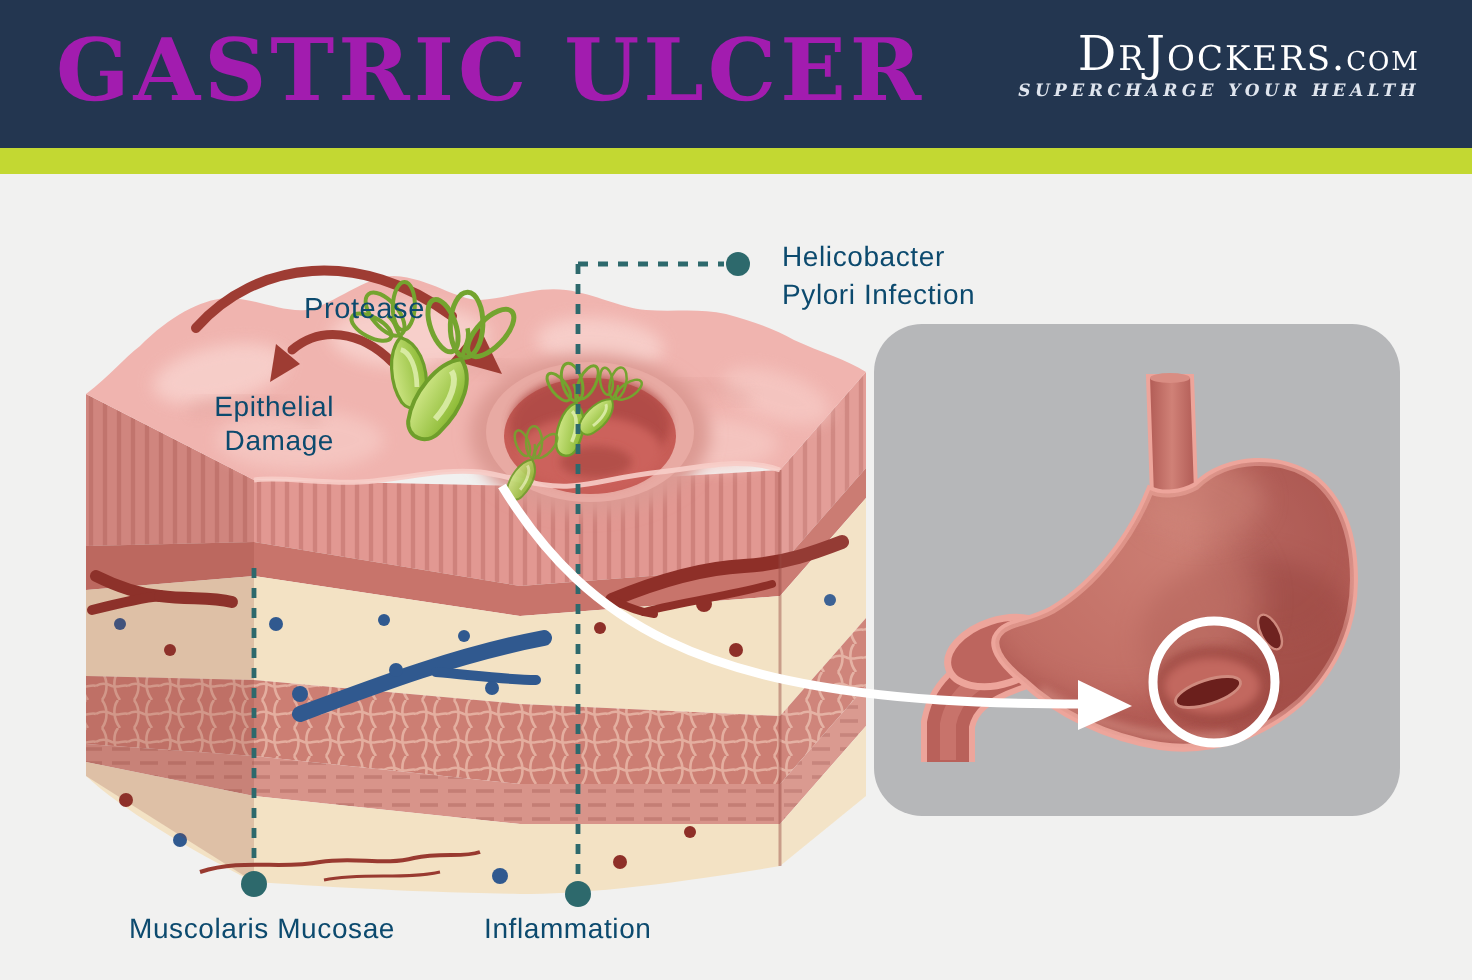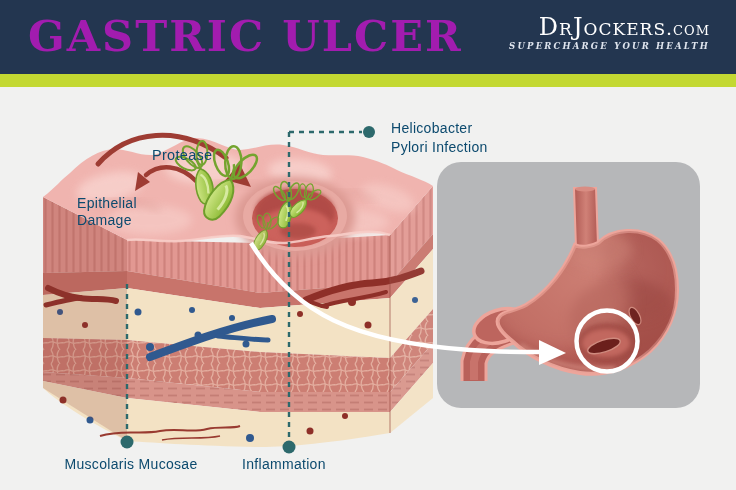--- a/index.html
+++ b/index.html
@@ -20,21 +20,21 @@
   .logo-tag{font-variant:small-caps;font-style:italic;font-size:8.5px;
             letter-spacing:2.2px;color:#dfe5ee;margin-top:3px;font-weight:bold;}
 
   
   .artwork{position:absolute;left:0;top:0;z-index:1;}
 
   
   .lbl{position:absolute;color:#0c4a6e;font-size:14px;letter-spacing:.3px;
        white-space:pre-line;z-index:3;line-height:17px;}
   #lbl-protease{left:132px;top:147px;font-size:14.5px;margin-left:20px;}
-  #lbl-epithelial{left:77px;top:195px;width:90px;text-align:left;}
+  #lbl-epithelial{left:77px;top:195px;width:90px;text-align:right;}
   #lbl-helicobacter{left:391px;top:119px;line-height:18.5px;}
   #lbl-muscolaris{left:54px;top:456px;width:154px;text-align:center;}
   #lbl-inflammation{left:242px;top:456px;width:100px;text-align:left;}
 </style>
 </head>
 <body>
 
 <div class="stage">
 
   <svg class="artwork" width="736" height="490" viewBox="0 0 736 490">

